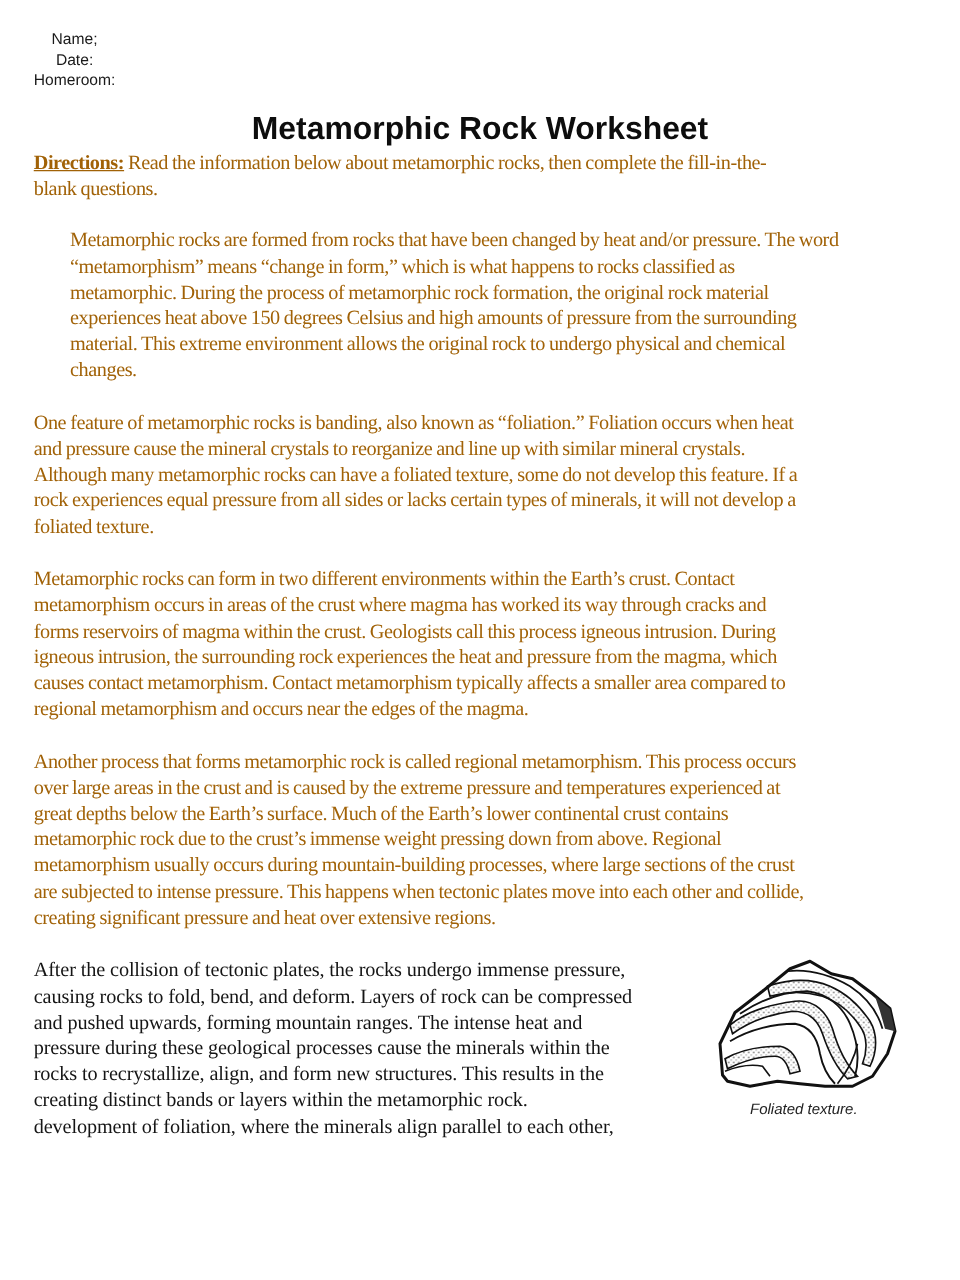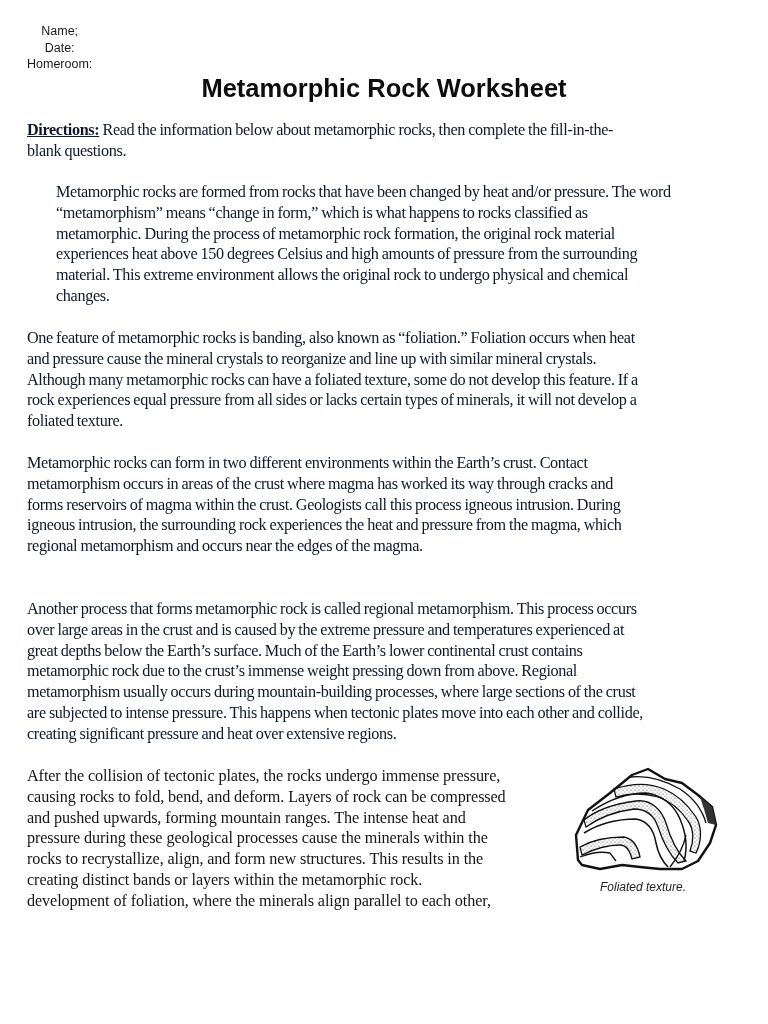--- a/index.html
+++ b/index.html
@@ -1,20 +1,20 @@
 <!DOCTYPE html>
 <html><head>
   <meta charset="utf-8">
   <style>
     html, body { margin: 0; padding: 0; background: #ffffff; }
     body { width: 768px; height: 1024px; position: relative; overflow: hidden; color: #111111; }
     .header-fields { position: absolute; left: 27px; top: 23px; font-family: "Liberation Sans", sans-serif; font-size: 12.5px; line-height: 16.5px; color: #1a1a1a; text-align: center; }
     .header-fields div { white-space: nowrap; }
-    .title { position: absolute; left: 0; width: 768px; top: 70px; text-align: center; font-family: "Liberation Sans", sans-serif; font-weight: bold; font-size: 25.5px; line-height: 36px; color: #0d0d0d; margin: 0; }
-    .body-text { font-family: "Liberation Serif", serif; font-size: 16.2px; line-height: 20.8px; color: #0f172a; letter-spacing: -0.35px; word-spacing: -0.5px; }
+    .title { position: absolute; left: 0; width: 768px; top: 85px; text-align: center; font-family: "Liberation Sans", sans-serif; font-weight: bold; font-size: 25.5px; line-height: 36px; color: #0d0d0d; margin: 0; }
+    .body-text { font-family: "Liberation Serif", serif; font-size: 16.2px; line-height: 20.8px; color: #a16207; letter-spacing: -0.35px; word-spacing: -0.5px; }
     .para { position: absolute; left: 27px; width: 720px; margin: 0; }
     .line { display: block; white-space: nowrap; }
     .dir-label { font-weight: bold; text-decoration: underline; }
     .last-para { position: absolute; left: 27px; top: 766px; width: 540px; margin: 0; font-family: "Liberation Serif", serif; font-size: 16.2px; line-height: 20.8px; color: #151515; letter-spacing: -0.1px; }
     .figure { position: absolute; left: 570px; top: 765px; width: 150px; height: 135px; }
     .figure-caption { position: absolute; left: 30px; top: 115px; font-family: "Liberation Sans", sans-serif; font-style: italic; font-size: 12px; color: #222; white-space: nowrap; }
   </style>
 </head>
 <body>
 
@@ -46,20 +46,21 @@
   <span class="line">Although many metamorphic rocks can have a foliated texture, some do not develop this feature. If a</span>
   <span class="line">rock experiences equal pressure from all sides or lacks certain types of minerals, it will not develop a</span>
   <span class="line">foliated texture.</span>
 </p>
 
 <p class="para body-text" style="top:453px;">
   <span class="line">Metamorphic rocks can form in two different environments within the Earth’s crust. Contact</span>
   <span class="line">metamorphism occurs in areas of the crust where magma has worked its way through cracks and</span>
   <span class="line">forms reservoirs of magma within the crust. Geologists call this process igneous intrusion. During</span>
   <span class="line">igneous intrusion, the surrounding rock experiences the heat and pressure from the magma, which</span>
+  <span class="line">causes contact metamorphism. Contact metamorphism typically affects a smaller area compared to</span>
   <span class="line">regional metamorphism and occurs near the edges of the magma.</span>
 </p>
 
 <p class="para body-text" style="top:599px;">
   <span class="line">Another process that forms metamorphic rock is called regional metamorphism. This process occurs</span>
   <span class="line">over large areas in the crust and is caused by the extreme pressure and temperatures experienced at</span>
   <span class="line">great depths below the Earth’s surface. Much of the Earth’s lower continental crust contains</span>
   <span class="line">metamorphic rock due to the crust’s immense weight pressing down from above. Regional</span>
   <span class="line">metamorphism usually occurs during mountain-building processes, where large sections of the crust</span>
   <span class="line">are subjected to intense pressure. This happens when tectonic plates move into each other and collide,</span>

